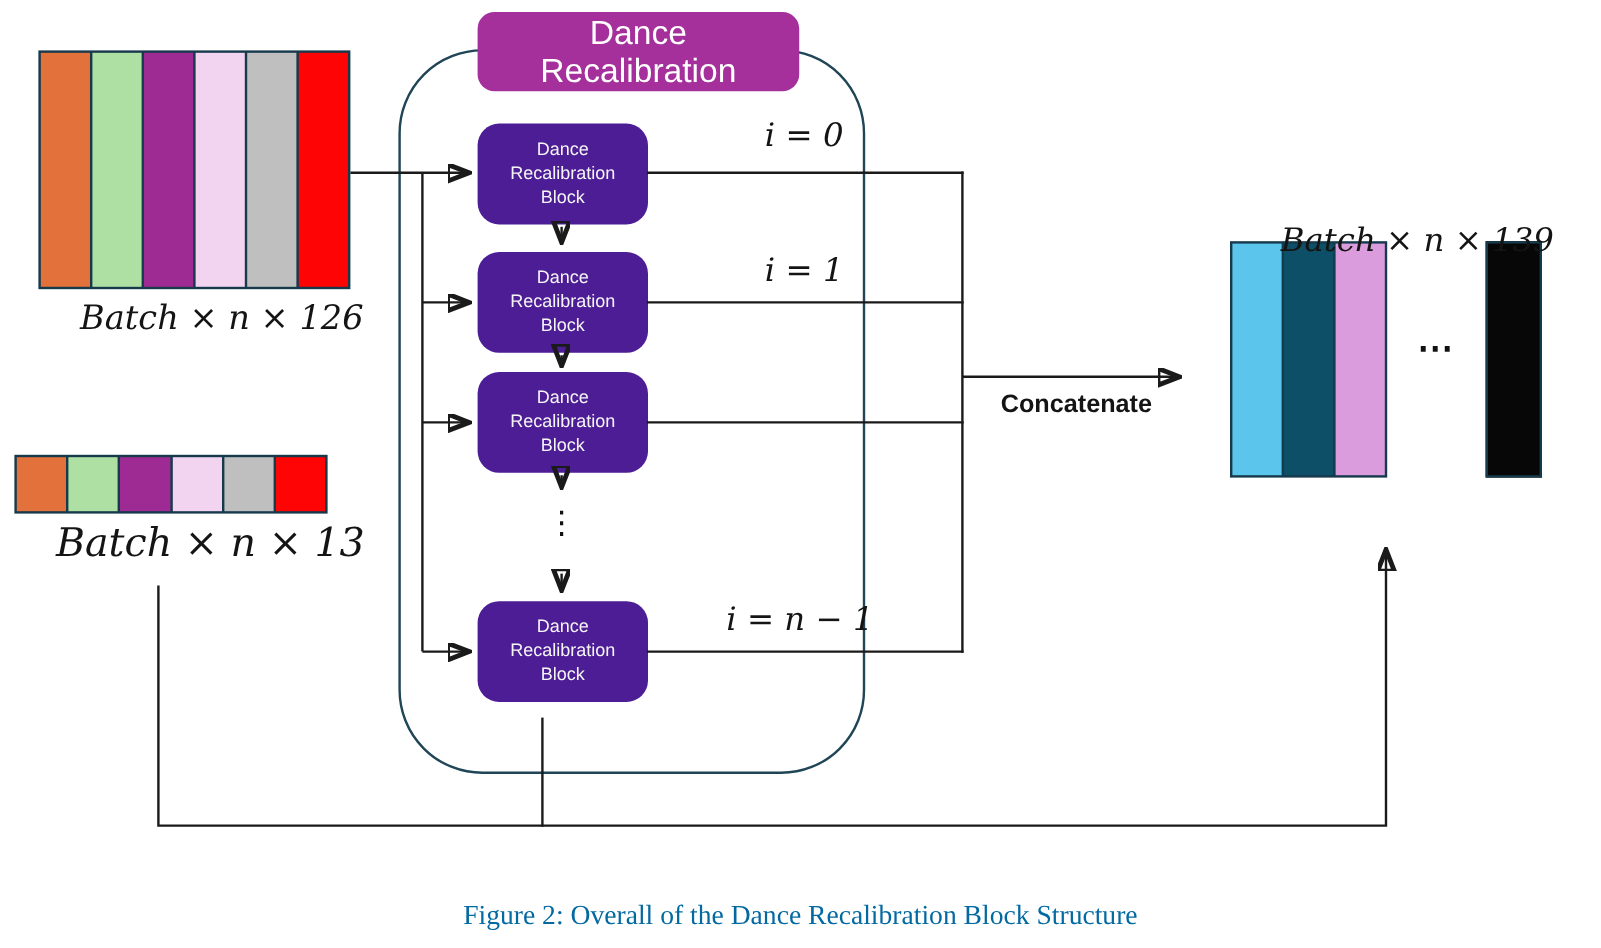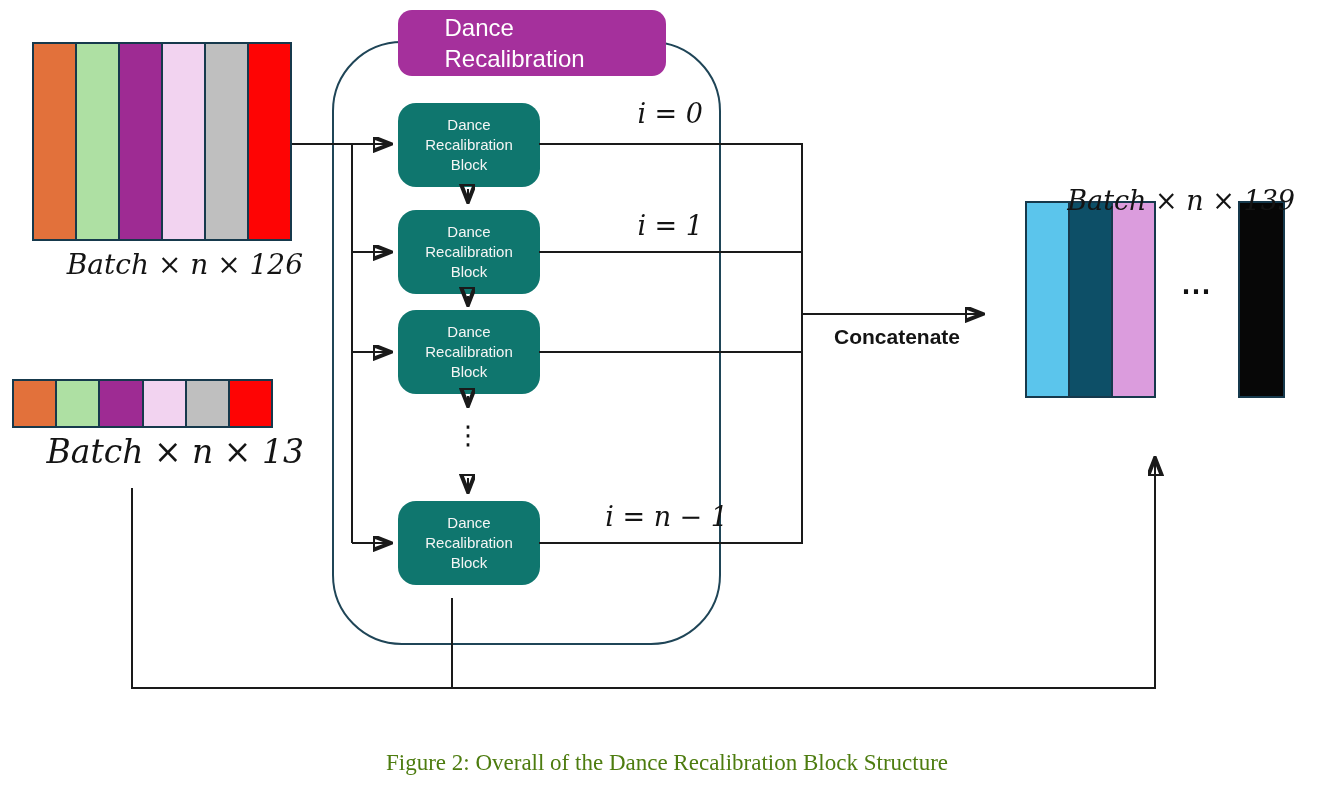--- a/index.html
+++ b/index.html
@@ -10,25 +10,25 @@
   .bar-block{position:absolute;display:flex;gap:2px;padding:2px;background:#16394C;box-sizing:border-box;}
   .bar-block .bar{flex:1 1 0;}
 
   
   .container-frame{position:absolute;left:332px;top:41px;width:389px;height:604px;
       border:2.5px solid #1F4557;border-radius:70px;box-sizing:border-box;background:transparent;}
 
   
   .title-box{position:absolute;left:398px;top:10px;width:268px;height:66px;background:#A5309C;
       border-radius:14px;display:flex;align-items:center;justify-content:center;z-index:4;}
-  .title-box span{display:block;width:175px;color:#ffffff;
-      font-size:24px;line-height:31px;}
+  .title-box span{display:block;width:175px;text-align:center;color:#ffffff;
+      font-size:28px;line-height:31px;}
 
   
-  .drb{position:absolute;left:398px;width:142px;height:84px;background:#0f766e;border-radius:18px;
+  .drb{position:absolute;left:398px;width:142px;height:84px;background:#4c1d95;border-radius:18px;
       display:flex;align-items:center;justify-content:center;z-index:3;}
   .drb span{display:block;width:106px;text-align:center;color:#F5F5F5;
       font-size:15px;line-height:20px;}
 
   
   .mathlabel{position:absolute;color:#141414;font-family:"DejaVu Serif",serif;font-style:italic;
       text-align:right;z-index:6;}
 
   .sanslabel{position:absolute;color:#141414;font-family:"Liberation Sans",sans-serif;
       text-align:center;z-index:6;}
@@ -37,21 +37,21 @@
       font-size:26px;line-height:30px;z-index:6;}
   .hdots{position:absolute;left:1166px;top:274px;width:60px;text-align:center;color:#111;
       font-size:30px;line-height:34px;font-weight:bold;z-index:6;}
 
   .black-bar{position:absolute;left:1238px;top:201px;width:47px;height:197px;
       background:#070707;border:2px solid #16394C;box-sizing:border-box;}
 
   svg.wires{position:absolute;left:0;top:0;z-index:5;}
   svg.wires path{stroke:#1A1A1A;stroke-width:2;fill:none;}
 
-  .caption{position:absolute;left:0;top:750px;width:100%;text-align:center;color:#4d7c0f;
+  .caption{position:absolute;left:0;top:750px;width:100%;text-align:center;color:#0369a1;
       font-family:"Liberation Serif",serif;font-size:23px;z-index:6;}
 </style>
 </head>
 <body>
 
 <div id="canvas">
 
   <div class="bar-block" style="left:32px;top:42px;width:260px;height:199px;">
       <div class="bar" style="background: rgb(226, 113, 59);"></div>
       <div class="bar" style="background: rgb(174, 224, 163);"></div>

